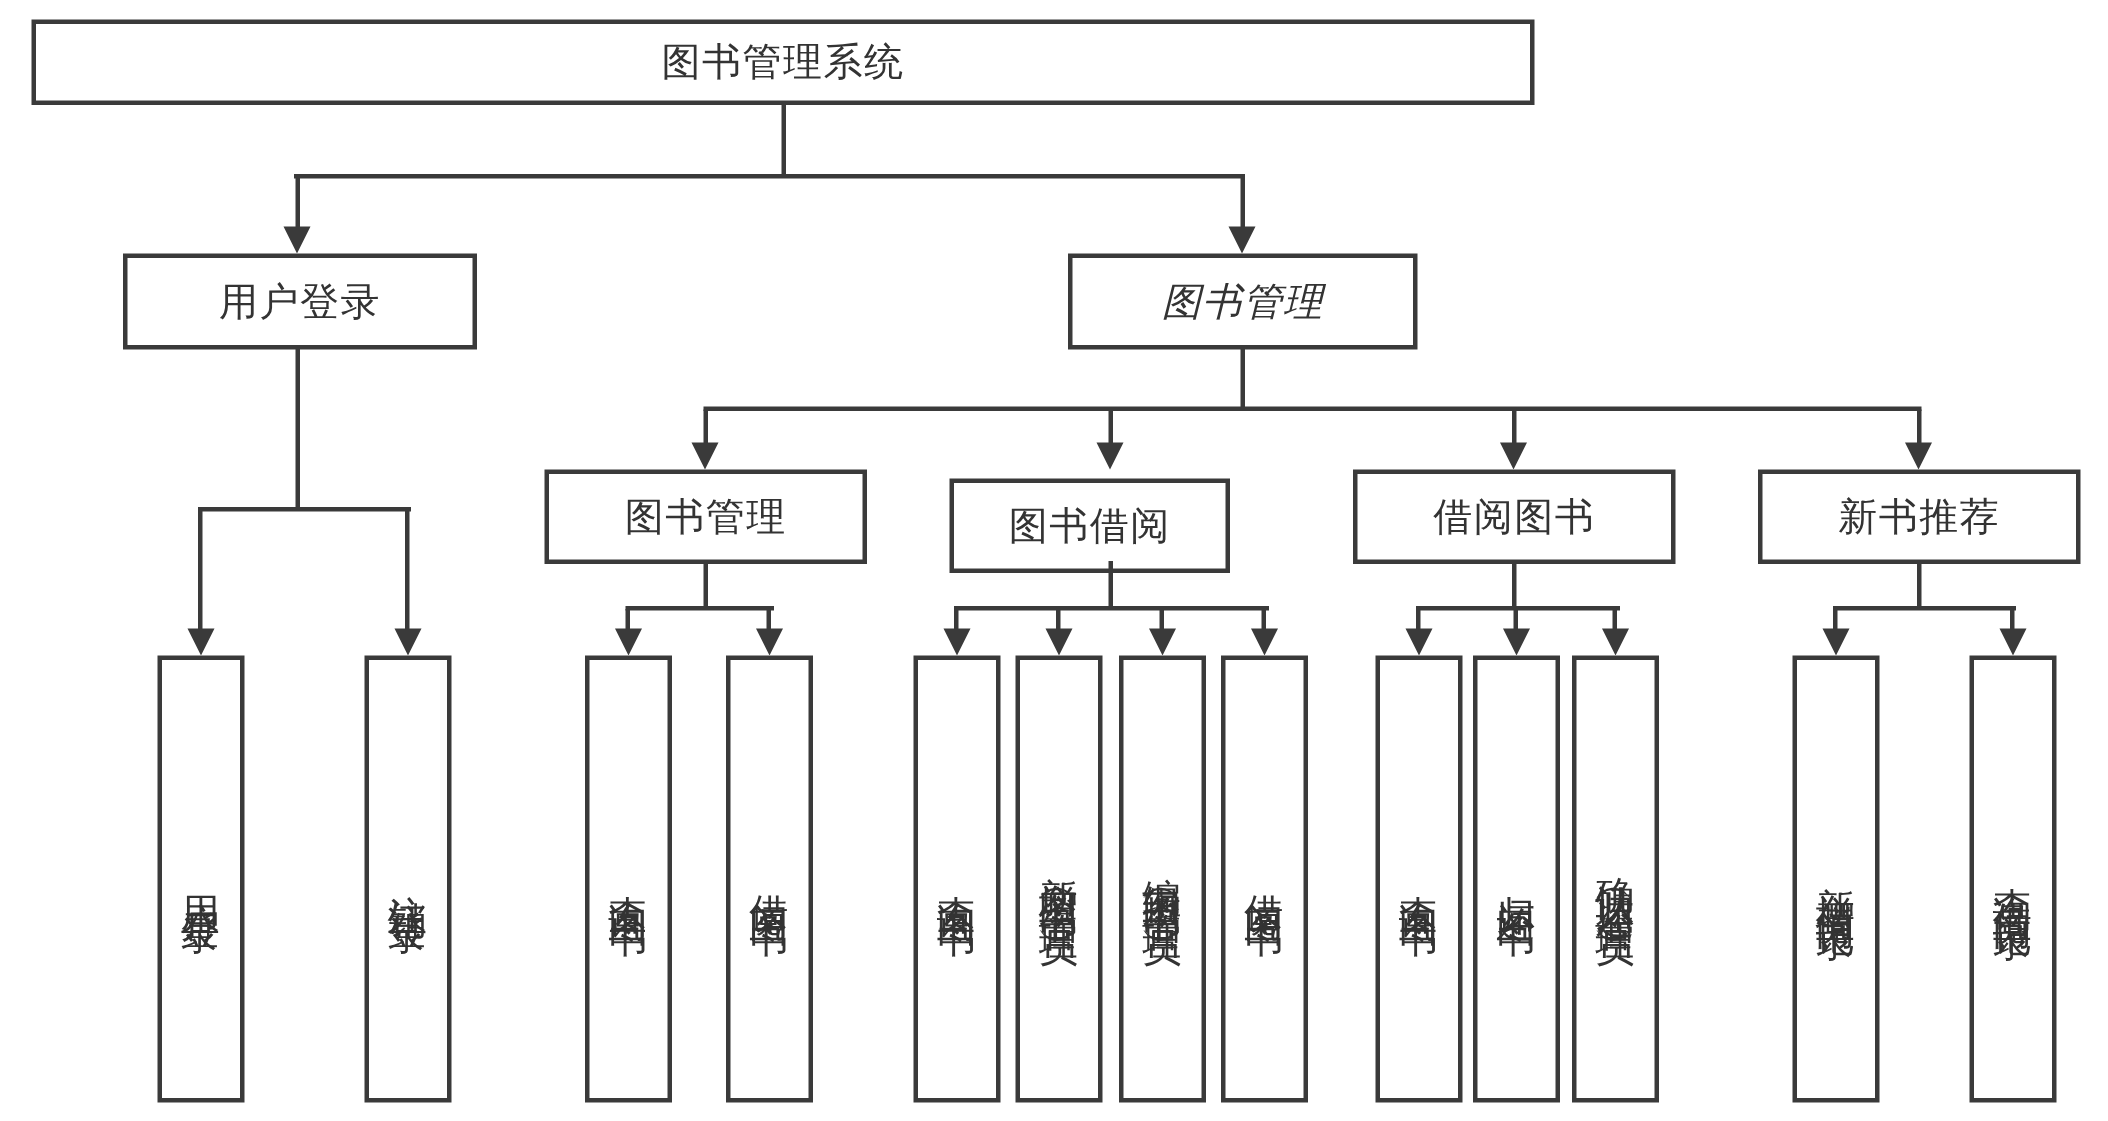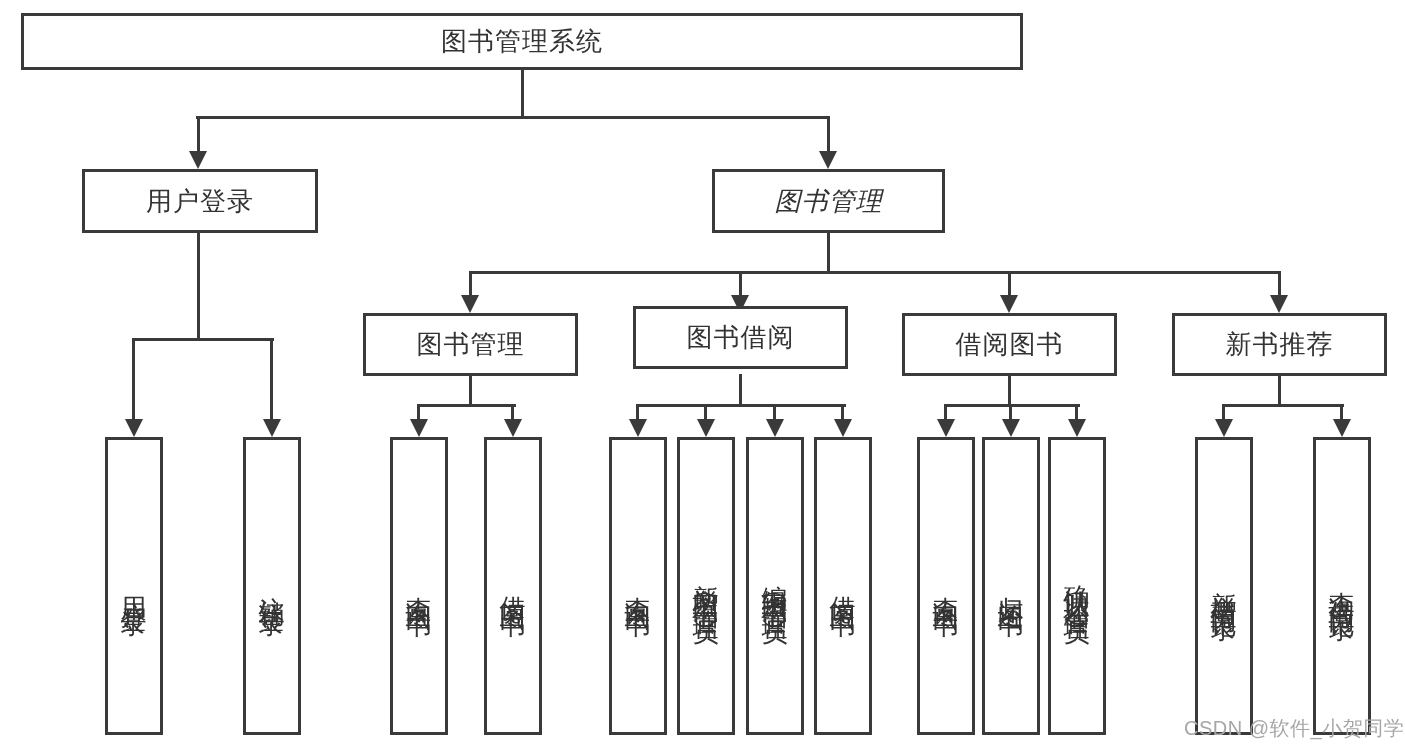--- a/index.html
+++ b/index.html
@@ -71,21 +71,21 @@
   <div class="vline" style="left:739px;top:273px;height:24px;"></div>
   <div class="arrow" style="left:731px;top:295px;"></div>
   <div class="vline" style="left:1008px;top:273px;height:24px;"></div>
   <div class="arrow" style="left:1000px;top:295px;"></div>
   <div class="vline" style="left:1278px;top:273px;height:24px;"></div>
   <div class="arrow" style="left:1270px;top:295px;"></div>
 
   <div class="box" style="left:363px;top:313px;width:215px;height:63px;">
     <span>图书管理</span>
   </div>
-  <div class="box" style="left:633px;top:306px;width:215px;height:63px;">
+  <div class="box" style="left:633px;top:319px;width:187px;height:63px;">
     <span>图书借阅</span>
   </div>
   <div class="box" style="left:902px;top:313px;width:215px;height:63px;">
     <span>借阅图书</span>
   </div>
   <div class="box" style="left:1172px;top:313px;width:215px;height:63px;">
     <span>新书推荐</span>
   </div>
 
   <div class="vline" style="left:469px;top:374px;height:32px;"></div>
@@ -159,15 +159,14 @@
     <span>确认归还（管理员）</span>
   </div>
 
   <div class="leaf" style="left:1195px;">
     <span>新增借阅记录</span>
   </div>
   <div class="leaf" style="left:1313px;">
     <span>查询借阅记录</span>
   </div>
 
-  <div class="watermark">CSDN @软件_小贺同学</div>
 
 </div>
 
 </body></html>

